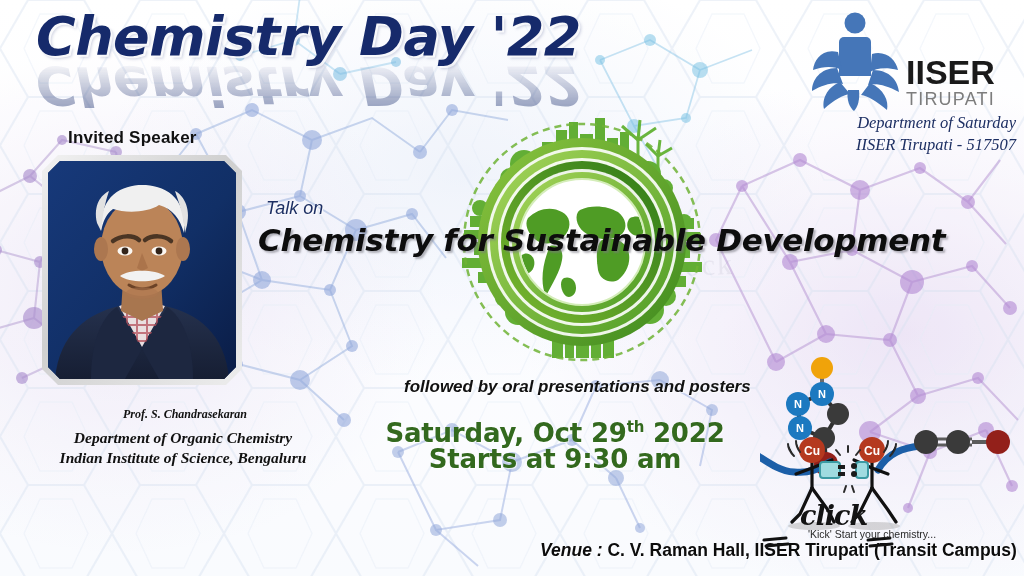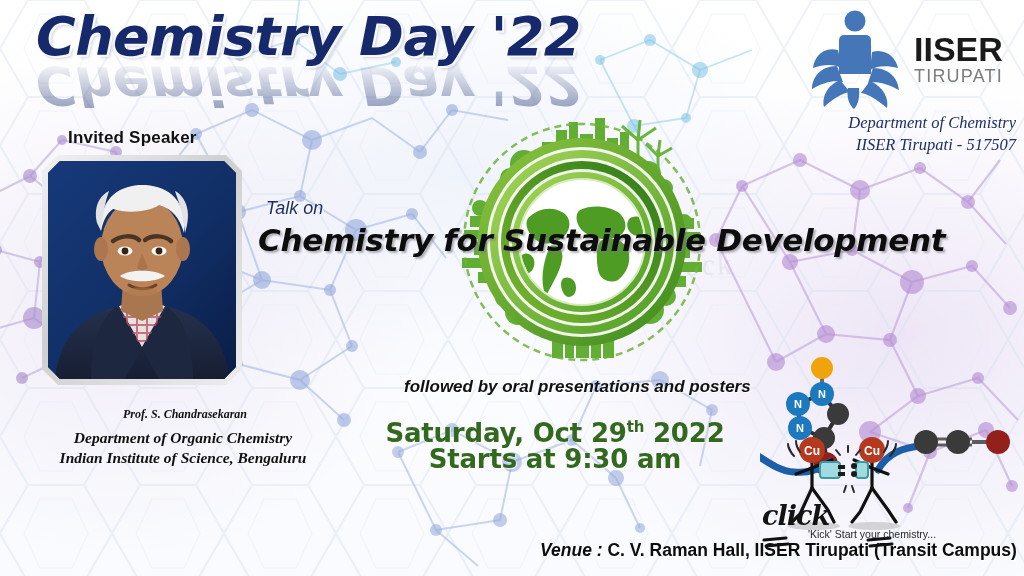--- a/index.html
+++ b/index.html
@@ -43,21 +43,21 @@
     font-size:54px;font-weight:bold;font-style:italic;
     color:#162a6b;letter-spacing:-0.5px;line-height:1;white-space:nowrap;
     transform:scaleY(-1);
     -webkit-mask-image:linear-gradient(to top, rgba(0,0,0,0) 5%, rgba(0,0,0,.42) 78%, rgba(0,0,0,.52) 100%);
     mask-image:linear-gradient(to top, rgba(0,0,0,0) 5%, rgba(0,0,0,.42) 78%, rgba(0,0,0,.52) 100%);
     opacity:.85;margin-top:-6px;
   }
 
   
   #logo-block{position:absolute;right:8px;top:8px;width:206px;}
-  #logo-row{display:flex;align-items:center;gap:12px;height:104px;}
+  #logo-row{display:flex;align-items:flex-end;gap:4px;height:104px;}
   #iiser-wordmark{line-height:1;padding-bottom:4px;}
   #iiser-name{font-family:"Liberation Sans",sans-serif;font-size:34px;font-weight:bold;color:#1a1a1a;letter-spacing:0px;}
   #iiser-sub{font-family:"Liberation Sans",sans-serif;font-size:18px;color:#7d7d7d;letter-spacing:1.2px;margin-top:1px;}
   .dept-line{
     text-align:right;font-family:"Liberation Serif",serif;font-style:italic;
     font-size:16.5px;color:#1d2f63;line-height:1.35;white-space:nowrap;
   }
 
   
   #invited-speaker-label{
@@ -123,21 +123,21 @@
     text-shadow:1px 1px 1px rgba(255,255,255,.85);
   }
   #venue .vlabel{font-style:italic;}
 
   
   #globe{position:absolute;left:452px;top:112px;width:260px;height:260px;}
 
   
   #click-graphic{position:absolute;left:760px;top:352px;width:264px;height:200px;}
   #click-word{
-    position:absolute;left:762px;top:500px;
+    position:absolute;left:800px;top:500px;
     font-family:"DejaVu Serif",serif;font-style:italic;font-weight:bold;
     font-size:27px;color:#131313;letter-spacing:-1px;
   }
   #click-caption{
     position:absolute;left:808px;top:528px;
     font-size:10.5px;color:#2a2a2a;white-space:nowrap;text-align:center;
   }
 </style>
 </head>
 <body>
@@ -317,21 +317,21 @@
           <path d="M63 58 C80 58 88 69 89 80 C76 73 66 71 58 73 Z"></path>
           <path d="M60 71 C74 77 79 89 77 98 C66 89 58 84 51 83 Z"></path>
           <path d="M38 78 C36 88 40 96 44 99 C48 95 50 87 49 78 Z"></path>
         </g>
       </svg>
       <div id="iiser-wordmark">
         <div id="iiser-name">IISER</div>
         <div id="iiser-sub">TIRUPATI</div>
       </div>
     </div>
-    <div class="dept-line">Department of Chemistry</div>
+    <div class="dept-line">Department of Saturday</div>
     <div class="dept-line">IISER Tirupati - 517507</div>
   </div>
 
   <div id="invited-speaker-label">Invited Speaker</div>
 
   <div id="speaker-photo-frame">
     <div id="speaker-photo">
       <svg viewBox="0 0 190 218" width="100%" height="100%" preserveAspectRatio="xMidYMid slice">
         <defs>
           <linearGradient id="bgph" x1="0" y1="0" x2="1" y2="1">

